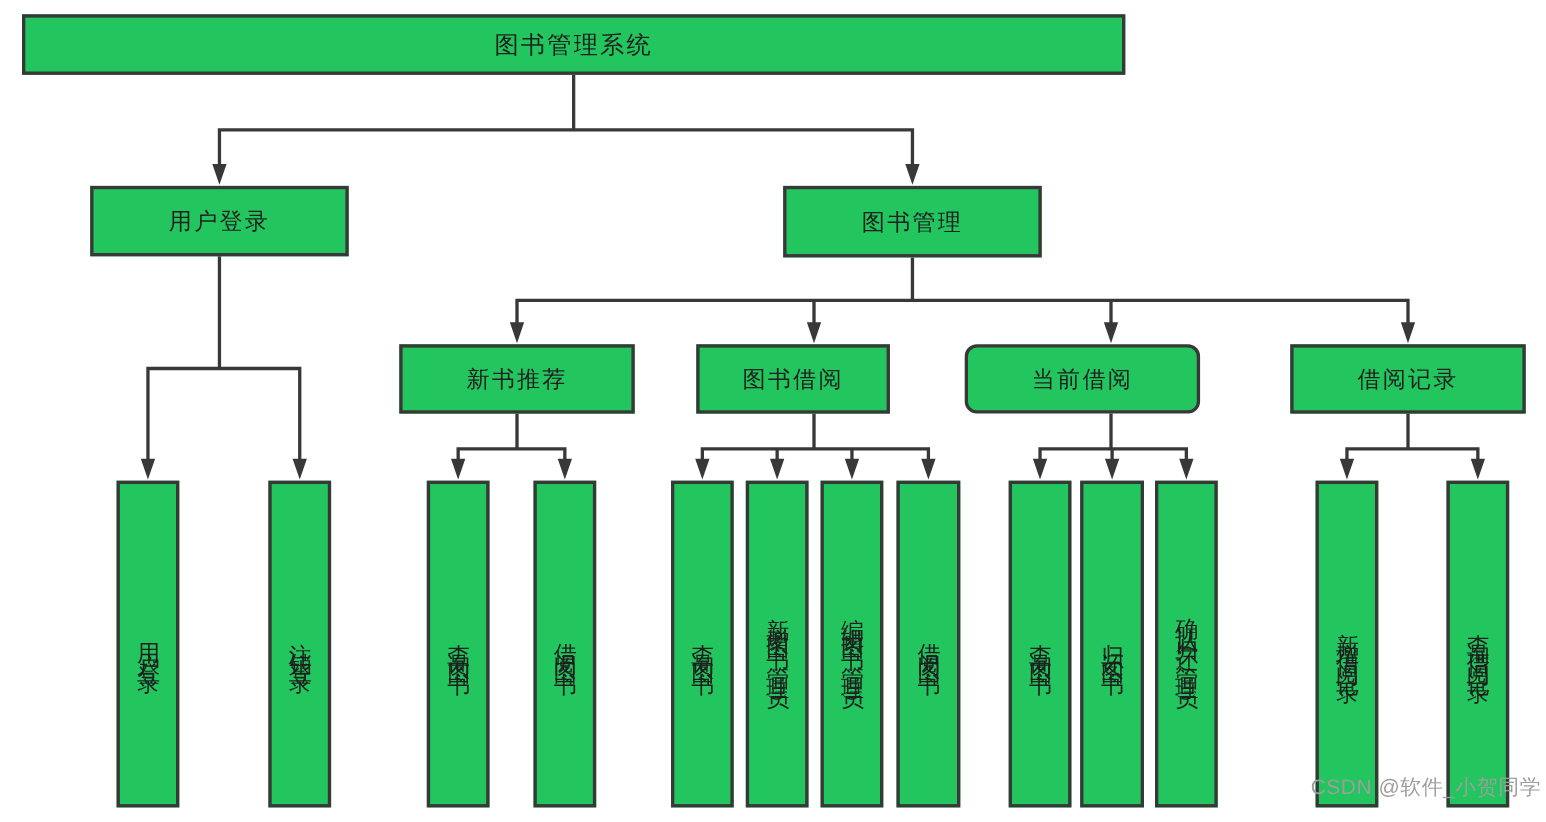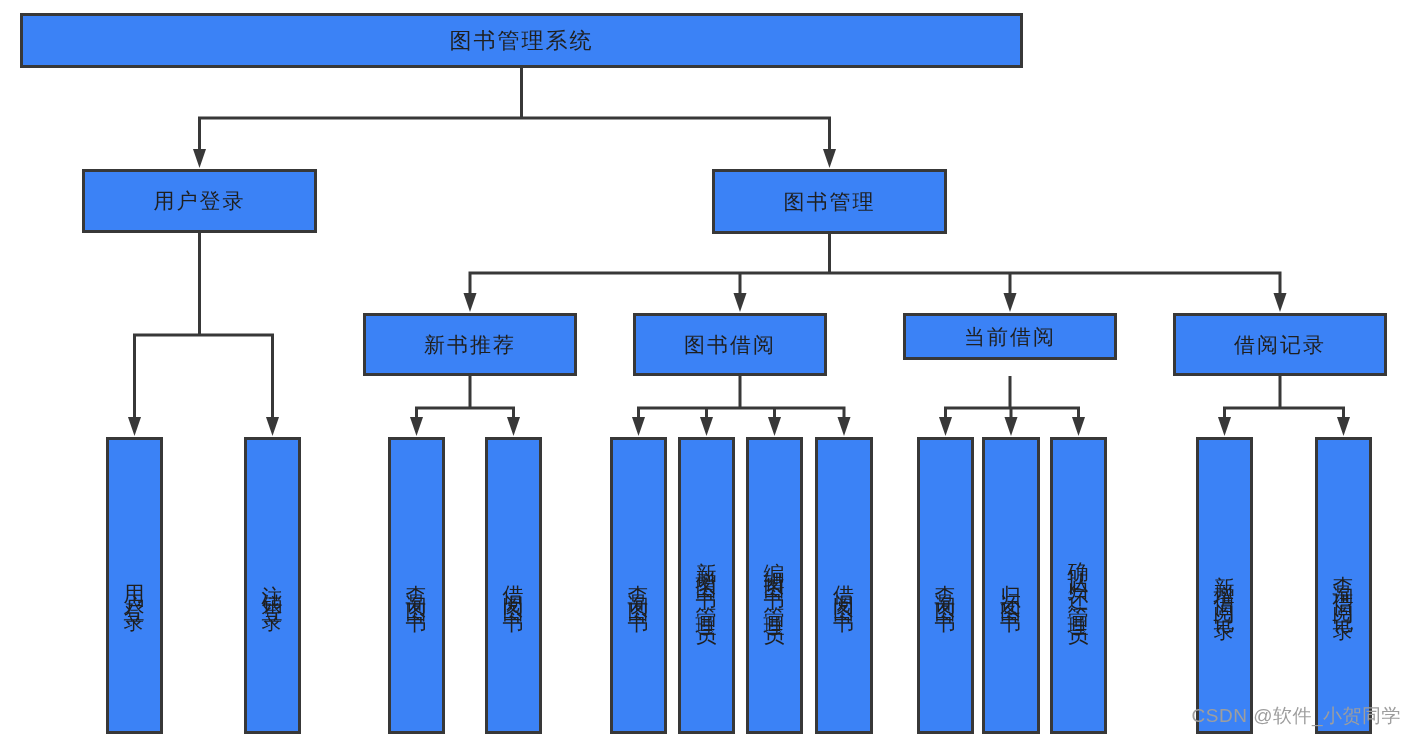--- a/index.html
+++ b/index.html
@@ -2,21 +2,21 @@
 <html><head>
 <meta charset="utf-8">
 <style>
   html,body{margin:0;padding:0;background:#ffffff;}
   .stage{
     position:relative;width:1405px;height:747px;background:#ffffff;overflow:hidden;
     font-family:"Liberation Sans","DejaVu Sans",sans-serif;color:#1f1f1f;
   }
   svg.connectors{position:absolute;left:0;top:0;width:1405px;height:747px;z-index:1;}
   .box{
-    position:absolute;box-sizing:border-box;border:3px solid #383838;background:#3b82f6;
+    position:absolute;box-sizing:border-box;border:3px solid #383838;background:#22c55e;
     display:flex;align-items:center;justify-content:center;z-index:2;
   }
   .hlabel{font-size:21px;letter-spacing:2px;white-space:nowrap;}
   .root-box .hlabel{font-size:22px;}
   .vtext{
     writing-mode:vertical-rl;text-orientation:mixed;
     font-size:21px;line-height:1;letter-spacing:9px;white-space:nowrap;
   }
   .watermark{
     position:absolute;right:4px;bottom:18px;z-index:5;
@@ -75,24 +75,24 @@
   <div class="box" style="left:82px;top:169px;width:235px;height:64px;">
     <span class="hlabel">用户登录</span>
   </div>
   <div class="box" style="left:712px;top:169px;width:235px;height:65px;">
     <span class="hlabel">图书管理</span>
   </div>
 
   <div class="box" style="left:363px;top:313px;width:214px;height:63px;">
     <span class="hlabel">新书推荐</span>
   </div>
-  <div class="box" style="left:633px;top:313px;width:194px;height:63px;">
+  <div class="box" style="left:633px;top:313px;width:176px;height:63px;">
     <span class="hlabel">图书借阅</span>
   </div>
-  <div class="box" style="left:903px;top:313px;width:214px;height:47px;">
+  <div class="box" style="left:877px;top:313px;width:214px;height:63px;border-radius:11px;">
     <span class="hlabel">当前借阅</span>
   </div>
   <div class="box" style="left:1173px;top:313px;width:214px;height:63px;">
     <span class="hlabel">借阅记录</span>
   </div>
 
   <div class="box" style="left:106px;top:437px;width:57px;height:297px;">
     <span class="vtext">用户登录</span>
   </div>
   <div class="box" style="left:244px;top:437px;width:57px;height:297px;">

